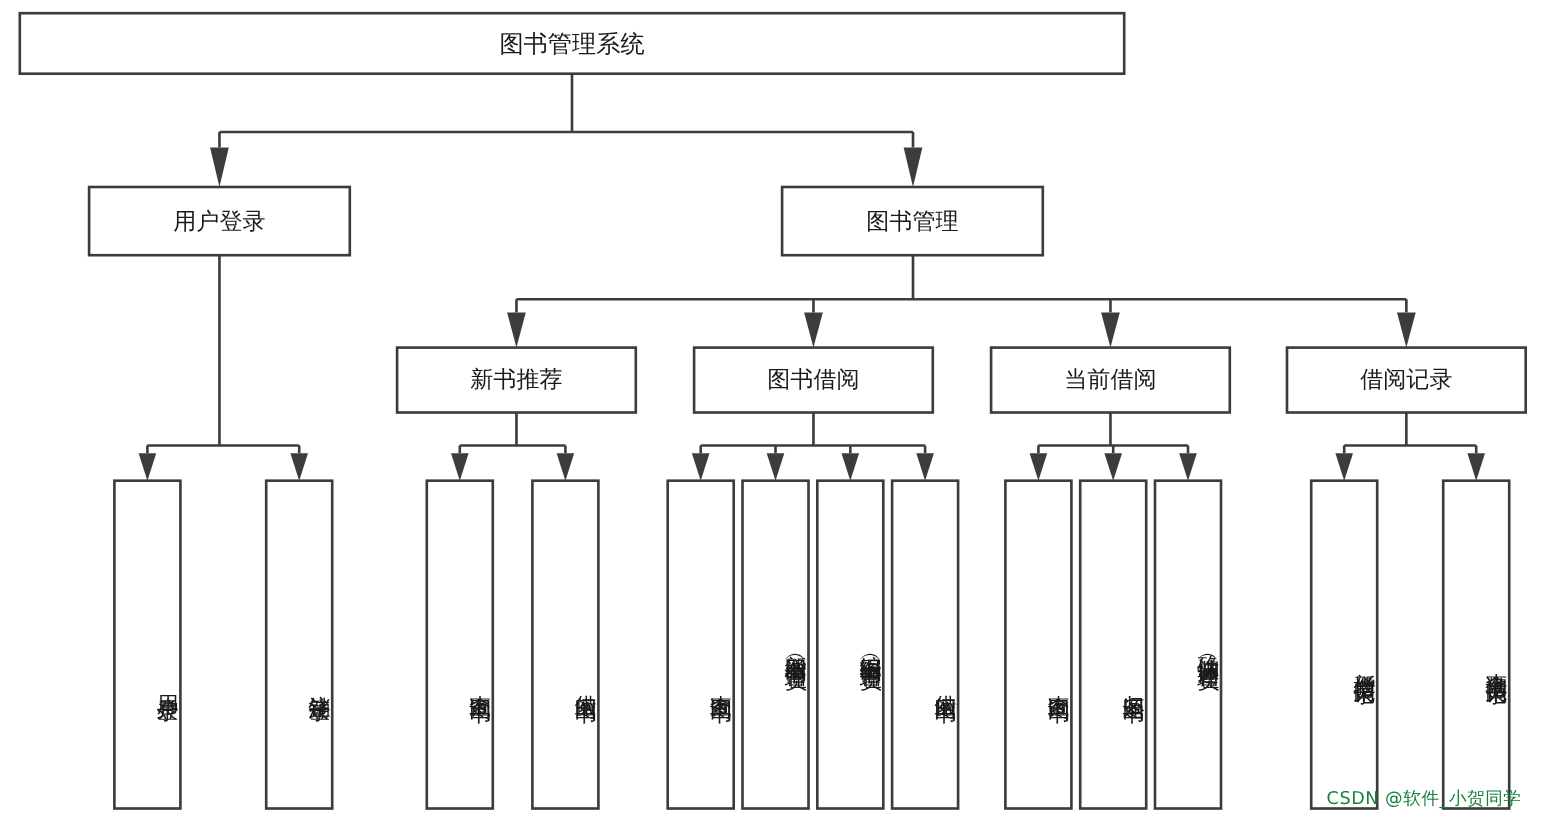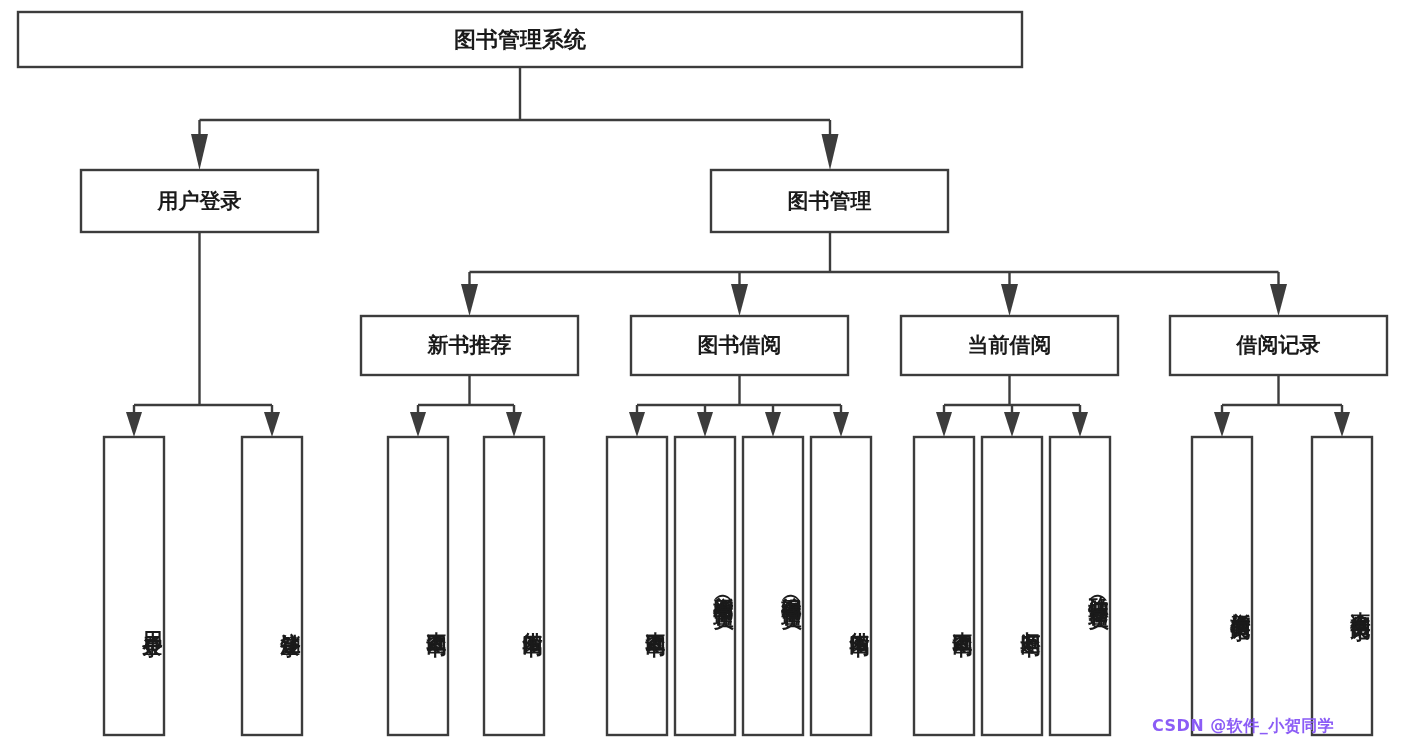--- a/index.html
+++ b/index.html
@@ -11,21 +11,20 @@
     width: 1405px;
     height: 747px;
     font-family: "DejaVu Sans", "Liberation Sans", sans-serif;
     overflow: hidden;
     position: relative;
   }
   #diagram-root {
     position: relative;
     width: 1405px;
     height: 747px;
-    font-weight: bold;
   }
   svg.diagram-canvas {
     position: absolute;
     top: 0;
     left: 0;
     width: 1405px;
     height: 747px;
     display: block;
   }
   .node-rect {
@@ -68,25 +67,25 @@
     color: #1a1a1a;
     letter-spacing: 2px;
     display: flex;
     align-items: flex-start;
     justify-content: center;
     white-space: nowrap;
     pointer-events: none;
   }
   .watermark {
     position: absolute;
-    left: 1152px;
+    left: 1206px;
     top: 716px;
     font-family: "DejaVu Sans", "Liberation Sans", sans-serif;
     font-size: 16px;
-    color: #8b5cf6;
+    color: #15803d;
     white-space: nowrap;
     letter-spacing: 0.5px;
   }
 </style>
 </head>
 <body>
 
 <div id="diagram-root">
 
   <svg class="diagram-canvas" viewBox="0 0 1405 747">

